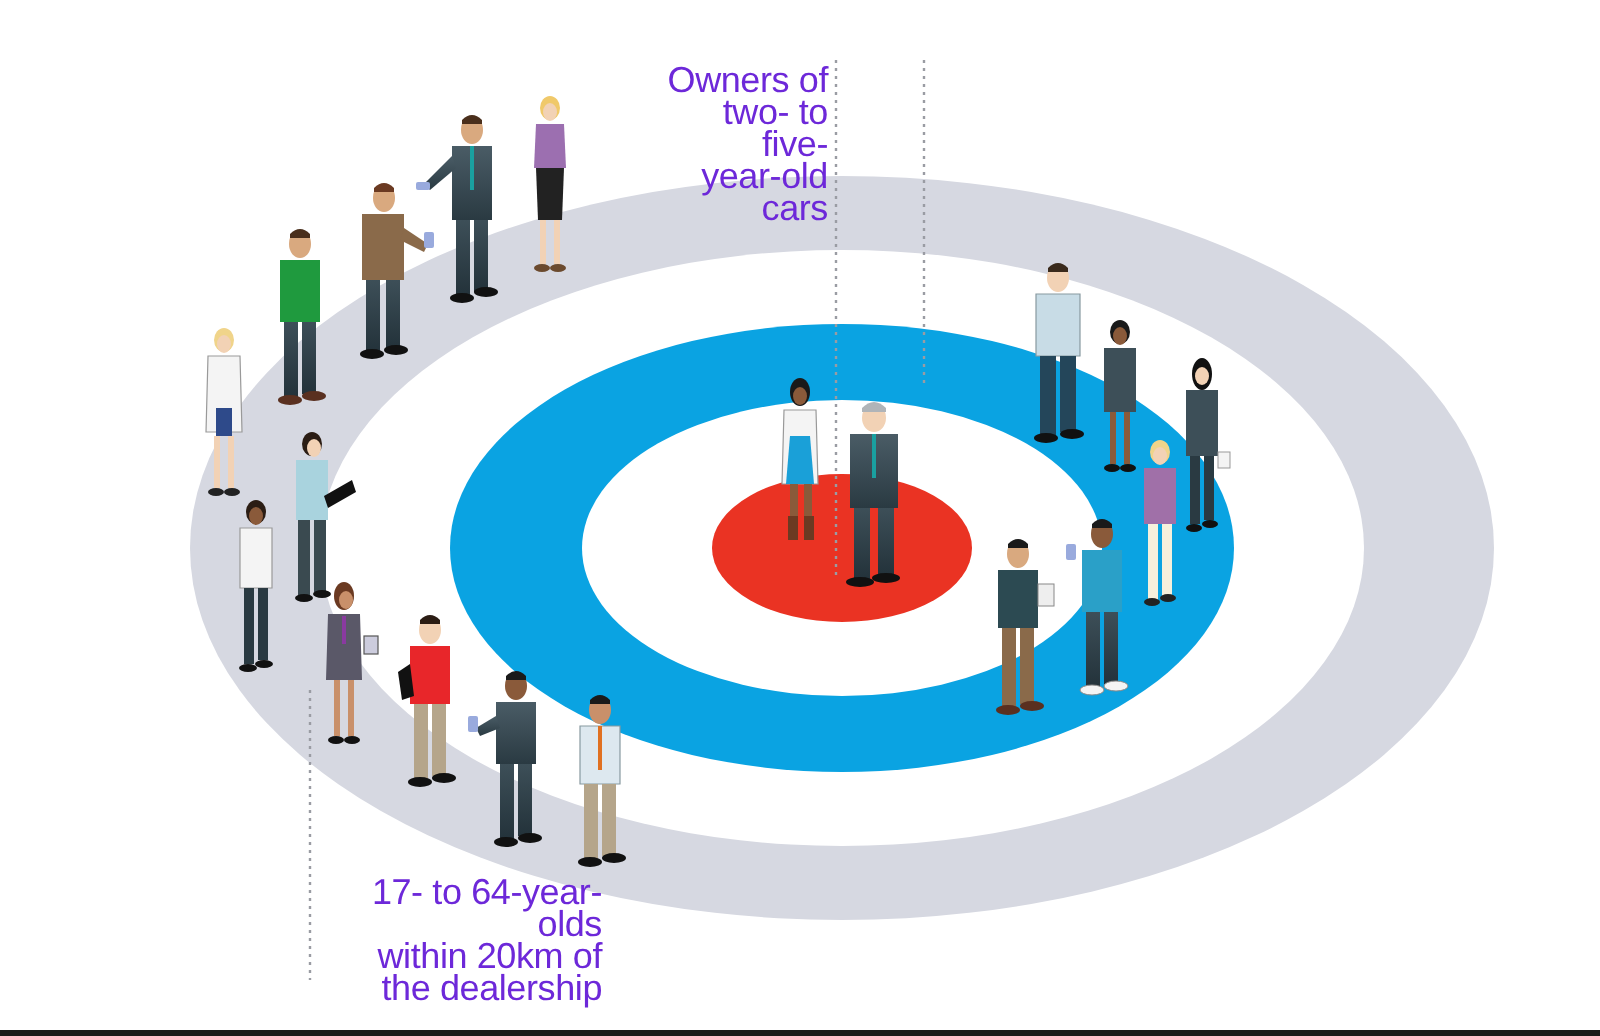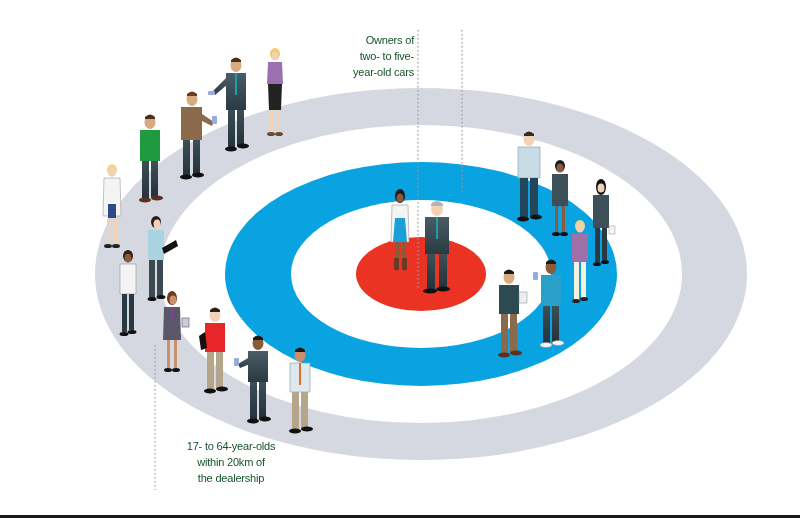--- a/index.html
+++ b/index.html
@@ -2,29 +2,29 @@
 <html><head>
 <meta charset="utf-8">
 <style>
   html, body { margin: 0; padding: 0; background: #ffffff; }
   body { width: 800px; height: 518px; position: relative; overflow: hidden; font-family: "Liberation Sans", "DejaVu Sans", sans-serif; }
   .stage { position: absolute; left: 0; top: 0; width: 800px; height: 518px; }
   .label {
     position: absolute;
     font-family: "Liberation Sans", "DejaVu Sans", sans-serif;
     font-stretch: condensed;
-    color: #14532d;
-    font-size: 11px;
+    color: #6d28d9;
+    font-size: 18px;
     line-height: 16px;
     letter-spacing: -0.2px;
     white-space: pre-line;
   }
   .label-owners { left: 330px; top: 32px; width: 84px; text-align: right; }
   .label-facebook { left: 469px; top: 32px; width: 160px; text-align: left; }
-  .label-locals { left: 161px; top: 438px; width: 140px; text-align: center; }
+  .label-locals { left: 161px; top: 438px; width: 140px; text-align: right; }
   .bottom-rule { position: absolute; left: 0; top: 515px; width: 800px; height: 3px; background: #1a1a1a; }
 </style>
 </head>
 <body>
 
 <div class="stage">
   <svg width="800" height="518" viewBox="0 0 800 518" xmlns="http://www.w3.org/2000/svg">
     <defs>
       <linearGradient id="suitDark" x1="0" y1="0" x2="0" y2="1">
         <stop offset="0" stop-color="#4a5c66"></stop>

